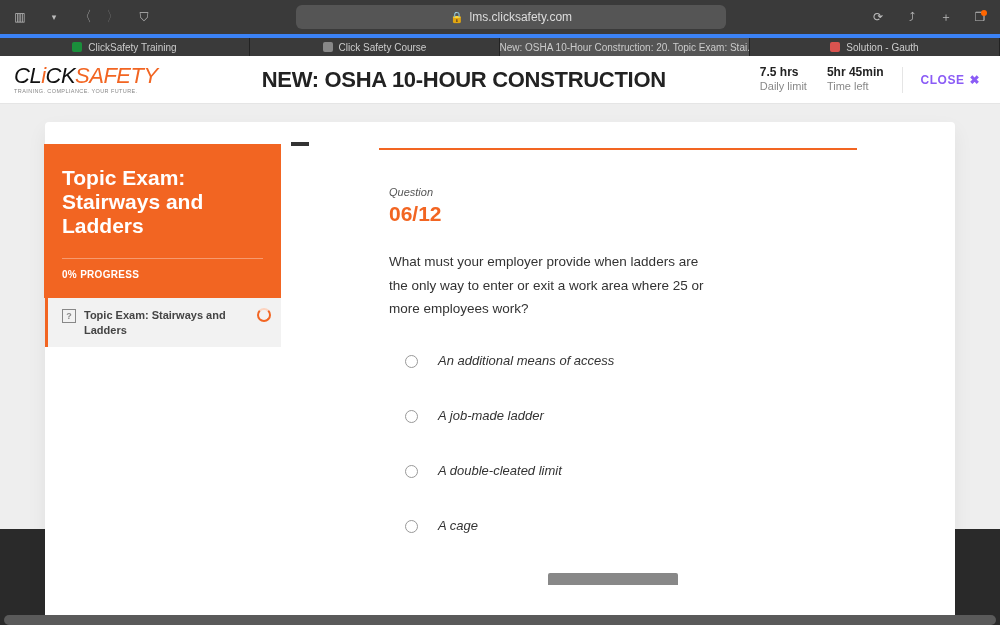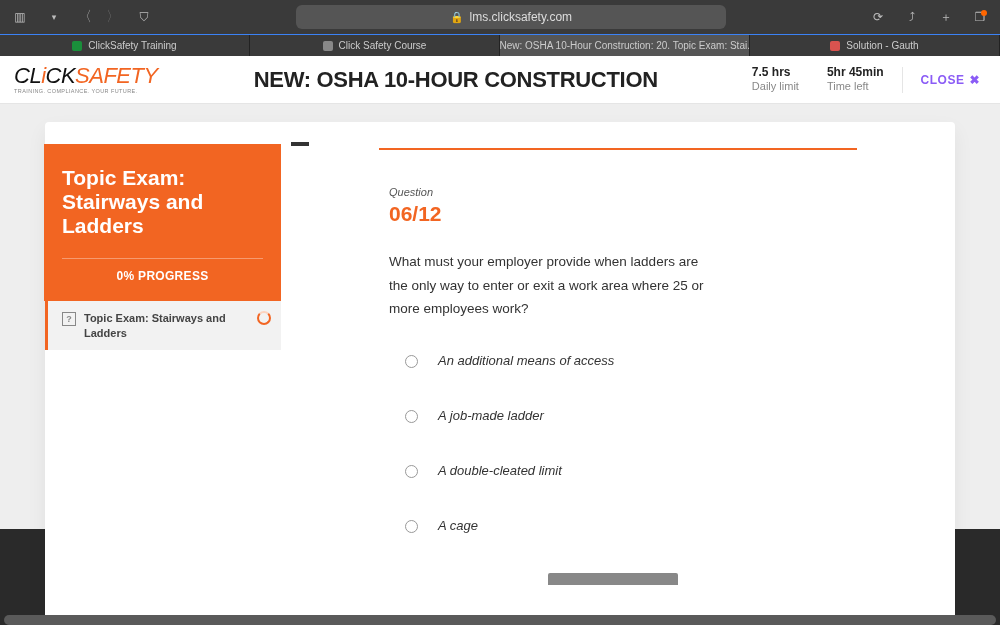--- a/index.html
+++ b/index.html
@@ -9,55 +9,55 @@
   .chrome { background:#3a3a3a; color:#ccc; }
   .chrome-row1 { height:34px; display:flex; align-items:center; padding:0 10px; gap:14px; font-size:12px; }
   .addr-group { flex:1; display:flex; align-items:center; justify-content:center; gap:8px; }
   .addr-bar { background:#555; border-radius:6px; height:24px; width:430px; display:flex; align-items:center; justify-content:center; gap:6px; color:#ddd; font-size:12px; }
   .addr-bar .lock { font-size:11px; }
   .icon-btn { width:20px; height:20px; display:flex; align-items:center; justify-content:center; color:#bbb; }
   .nav-arrow { color:#999; font-size:14px; }
   .nav-arrow.dis { color:#666; }
   .badge-dot { width:6px; height:6px; background:#f60; border-radius:50%; position:absolute; top:3px; right:3px; }
 
-  .tabstrip { height:22px; display:flex; background:#3a3a3a; border-top:1px solid #3b82f6; }
+  .tabstrip { height:22px; display:flex; background:#3a3a3a; border-top:4px solid #3b82f6; }
   .tab { flex:1; display:flex; align-items:center; justify-content:center; gap:6px; font-size:10px; color:#ccc; border-right:1px solid #222; padding:0 6px; overflow:hidden; white-space:nowrap; }
   .tab.active { background:#555; }
   .tab .tabicon { width:10px; height:10px; display:inline-block; border-radius:2px; }
   .tabicon.green { background:#1a8f3b; }
   .tabicon.orange { background:#f26522; border-radius:50%; }
   .tabicon.red { background:#d9534f; }
   .tabicon.grey { background:#888; }
 
   
   .app { background:#fff; }
   .app-header { height:48px; display:flex; align-items:center; padding:0 20px 0 14px; border-bottom:1px solid #e5e5e5; }
   .logo { display:flex; flex-direction:column; line-height:1; margin-right:30px;}
   .logo-main { font-family: Arial Black, Impact, sans-serif; font-weight:400; font-size:22px; letter-spacing:-0.5px; font-style:italic; }
   .logo-main .blk { color:#111; }
   .logo-main .org { color:#f26522; }
   .logo-tag { font-size:5.5px; color:#888; letter-spacing:0.4px; margin-top:2px;}
   .course-title { flex:1; text-align:center; font-weight:800; font-size:22px; color:#222; letter-spacing:-0.3px; }
-  .stat { font-size:11px; line-height:1.25; margin-left:28px; }
+  .stat { font-size:11px; line-height:1.25; margin-left:20px; }
   .stat .big { font-weight:700; color:#222; font-size:12px; }
   .stat .sml { color:#888; }
   .vr { width:1px; height:26px; background:#e5e5e5; margin:0 18px; }
   .close-btn { color:#8b5cf6; font-weight:700; font-size:12px; letter-spacing:0.5px; display:flex; align-items:center; gap:5px; }
 
   
   .canvas { background:#eeeeee; height:425px; padding:18px 45px 0; }
   .card { background:#fff; border-radius:4px; height:503px; display:flex; position:relative; box-shadow:0 8px 20px rgba(0,0,0,0.06); }
 
   
   .sidebar { width:236px; display:flex; flex-direction:column; }
   .sb-pad-top { height:22px; }
   .sb-hero { background:#f26522; color:#fff; padding:22px 18px 18px; border-radius:0 0 0 0; margin-left:-1px;}
   .sb-hero h1 { font-size:21px; font-weight:800; line-height:1.15; }
   .sb-divider { height:1px; background:rgba(255,255,255,0.35); margin:20px 0 10px; }
-  .sb-progress { font-size:12px; font-weight:700; letter-spacing:0.3px;text-align:center; }
+  .sb-progress { font-size:10px; font-weight:700; letter-spacing:0.3px; }
   .sb-list { background:#fff; }
   .sb-item { display:flex; align-items:flex-start; padding:10px 10px 10px 14px; background:#f2f2f2; border-left:3px solid #f26522; gap:8px; }
   .sb-item .qicon { width:14px; height:14px; border:1px solid #888; color:#888; display:flex; align-items:center; justify-content:center; font-size:9px; font-weight:700; margin-top:1px; }
   .sb-item .label { flex:1; font-size:11px; font-weight:700; color:#444; line-height:1.3; }
   .sb-item .spinner { width:14px; height:14px; border:2px solid #f26522; border-top-color:#fcd3bf; border-radius:50%; }
 
   
   .main { flex:1; display:flex; justify-content:center; padding-top:0; position:relative; }
   .indicator-top { position:absolute; top:20px; left:10px; width:18px; height:4px; border-top:2px solid #333; border-bottom:2px solid #333; }
   .quiz-pane { width:478px; border-top:2px solid #f26522; margin-top:26px; padding:36px 20px 0 10px; background:#fff; }

